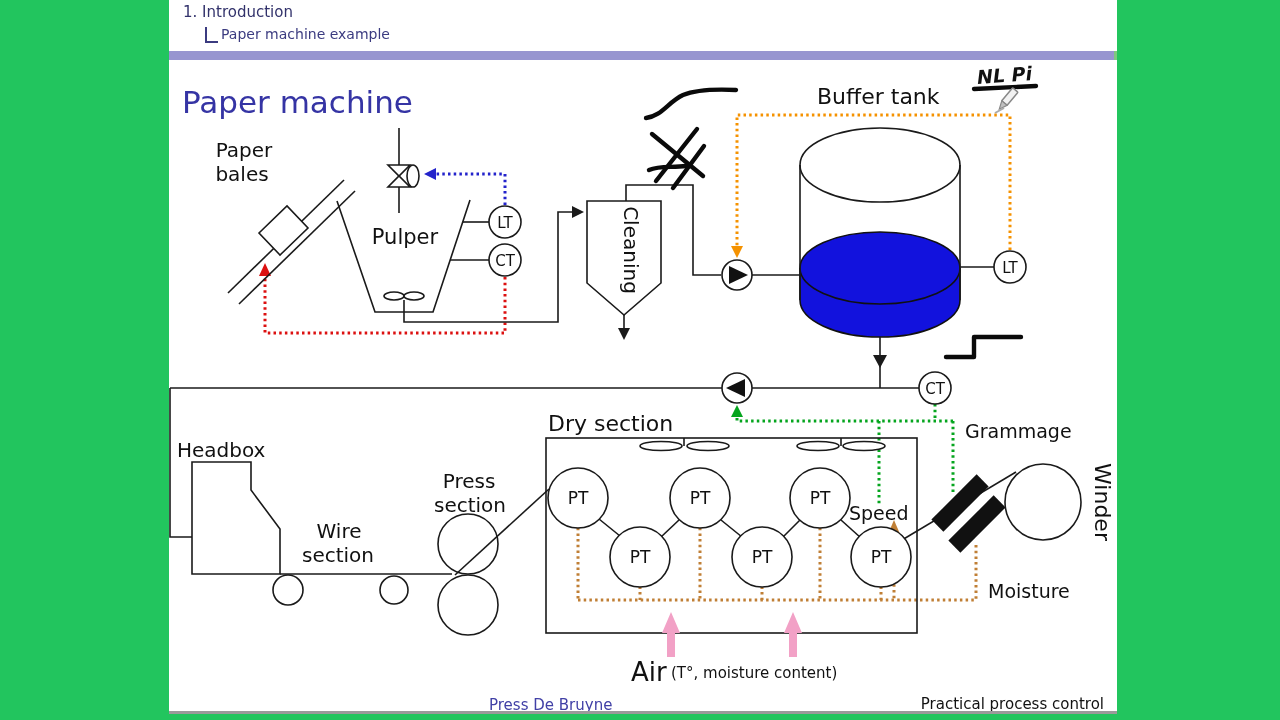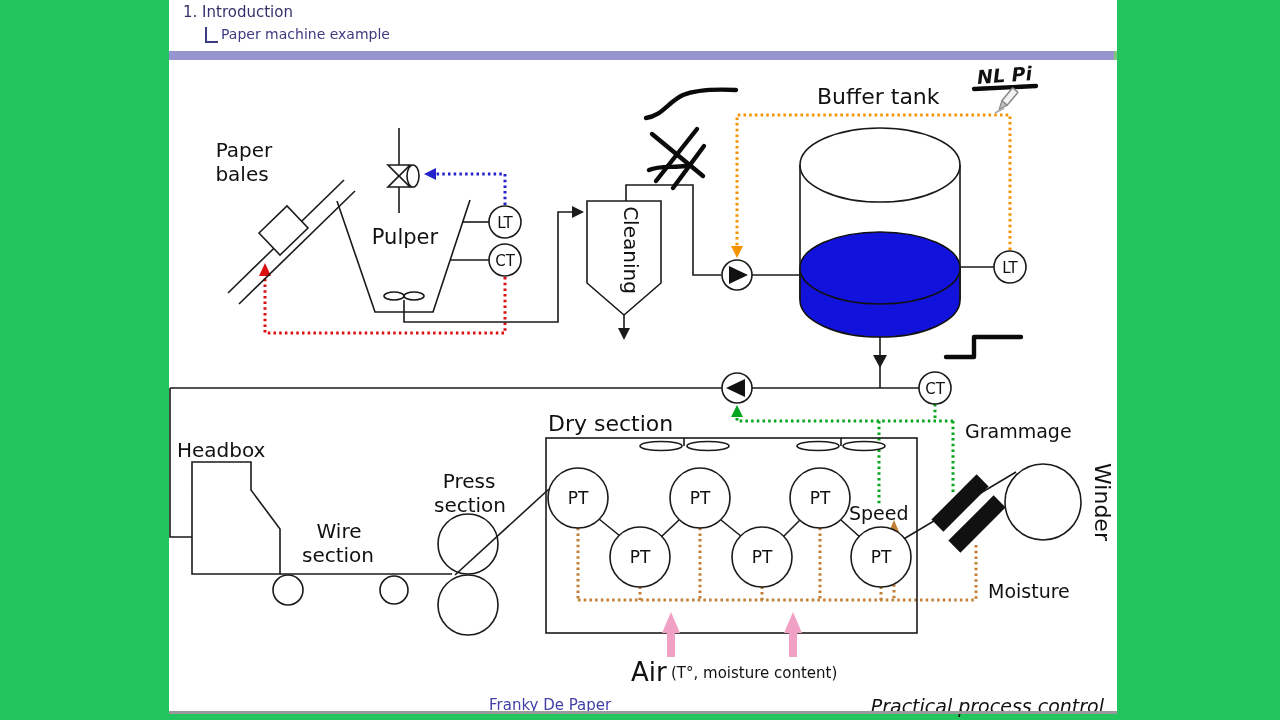--- a/index.html
+++ b/index.html
@@ -9,21 +9,21 @@
   #bottom-rule{position:absolute;left:169px;top:711px;width:948px;height:3px;background:#9a9a9a;}
   .hdr1{position:absolute;left:183px;top:3px;font-size:15px;color:#32326b;}
   .hdr2{position:absolute;left:205px;top:27px;display:flex;align-items:flex-start;color:#3b3b80;}
   .hdr2 .elbow{display:inline-block;width:11px;height:14px;border-left:2px solid #3b3b80;
                border-bottom:2px solid #3b3b80;margin-right:3px;}
   .hdr2 .txt{font-size:14px;line-height:14px;}
   #progress-bar{position:absolute;left:169px;top:51px;width:945px;height:9px;background:#9795d0;}
   #progress-cap{position:absolute;left:1114px;top:51px;width:3px;height:9px;background:#7ec87e;}
   #page-title{position:absolute;left:182px;top:84px;font-size:31px;font-weight:500;color:#3534a4;}
   .ftr-author{position:absolute;left:489px;top:696px;font-size:15px;color:#4140a6;}
-  .ftr-course{position:absolute;right:176px;top:695px;font-size:19px;color:#111;font-style:italic;}
+  .ftr-course{position:absolute;right:176px;top:695px;font-size:15px;color:#111;}
   svg{position:absolute;left:0;top:0;}
   svg text{font-family:"DejaVu Sans","Liberation Sans",sans-serif;fill:#111;}
   .ln{stroke:#1a1a1a;stroke-width:1.6;fill:none;}
   .lnf{stroke:#1a1a1a;stroke-width:1.6;fill:#fff;}
   .dot{fill:none;stroke-width:3;stroke-dasharray:2.5 3.2;}
   .hand{stroke:#0a0a0a;stroke-width:4.4;fill:none;stroke-linecap:round;stroke-linejoin:round;}
 </style>
 </head>
 <body>
 
@@ -31,20 +31,21 @@
   <div id="slide"></div>
 
   <div class="hdr1">1. Introduction</div>
   <div class="hdr2">
     <span class="elbow"></span>
     <span class="txt">Paper machine example</span>
   </div>
   <div id="progress-bar"></div>
   <div id="progress-cap"></div>
 
+  <div id="page-title">Paper machine</div>
 
   <svg width="1280" height="720" viewBox="0 0 1280 720">
 
     <g>
       <path class="dot" d="M505,205 V174 H436" stroke="#2323cb"></path>
       <path d="M424,174 L436,168 L436,180 Z" fill="#2323cb"></path>
     </g>
     <g>
       <path class="dot" d="M505,277 V333 H265 V276" stroke="#dc1010"></path>
       <path d="M265,263 L259,276 L271,276 Z" fill="#dc1010"></path>
@@ -259,16 +260,16 @@
     <path class="hand" d="M974,89 L1036,86" stroke-width="3.5"></path>
     <g>
       <g transform="translate(1007,100) rotate(40)">
         <rect x="-3.5" y="-13" width="7" height="17" rx="1" fill="#f2f2f2" stroke="#888" stroke-width="1.5"></rect>
         <path d="M-3.5,4 L0,12 L3.5,4 Z" fill="#c0c0c0" stroke="#888" stroke-width="1.2"></path>
       </g>
       <path d="M995,113 L1004,108" stroke="#aaa" stroke-width="2" fill="none"></path>
     </g>
   </svg>
 
-  <div class="ftr-author">Franky De Paper</div>
+  <div class="ftr-author">Press De Bruyne</div>
   <div class="ftr-course">Practical process control</div>
   <div id="bottom-rule"></div>
 </div>
 
 </body></html>

